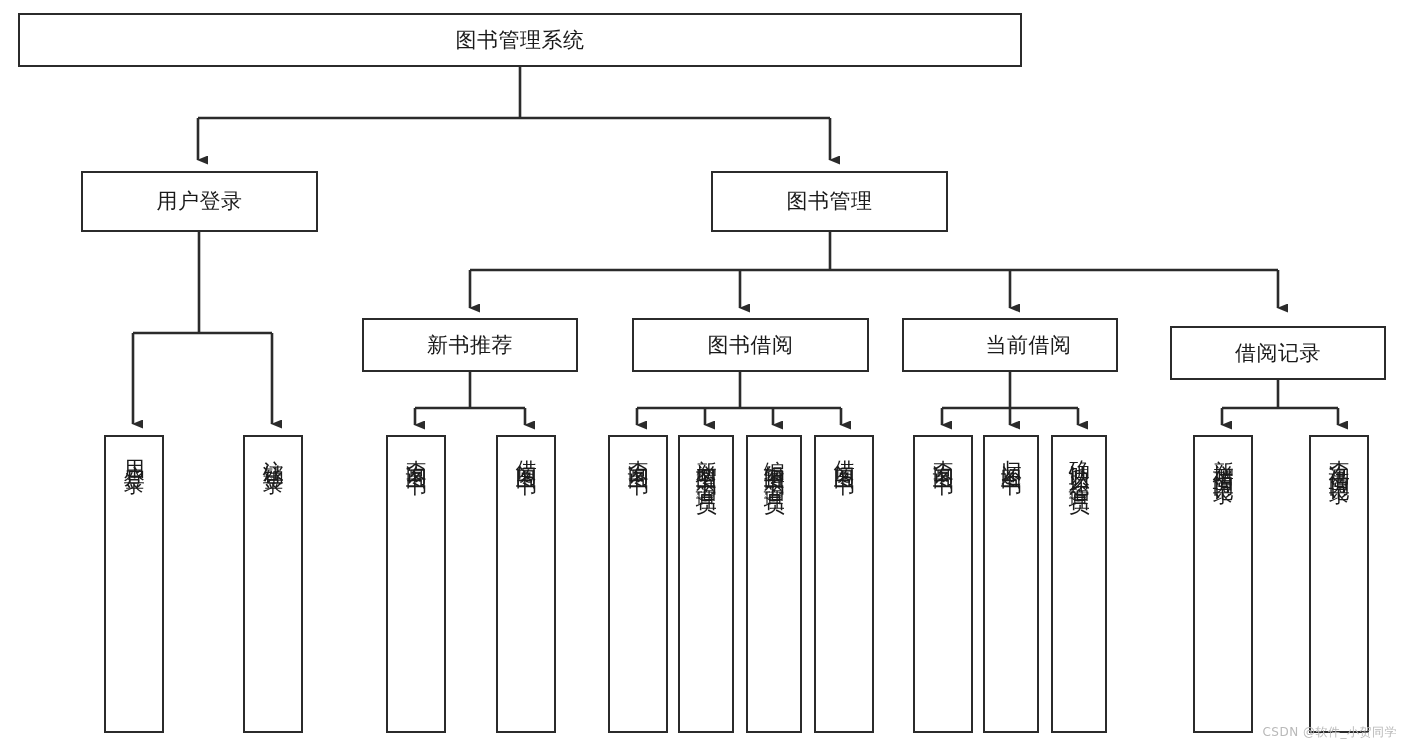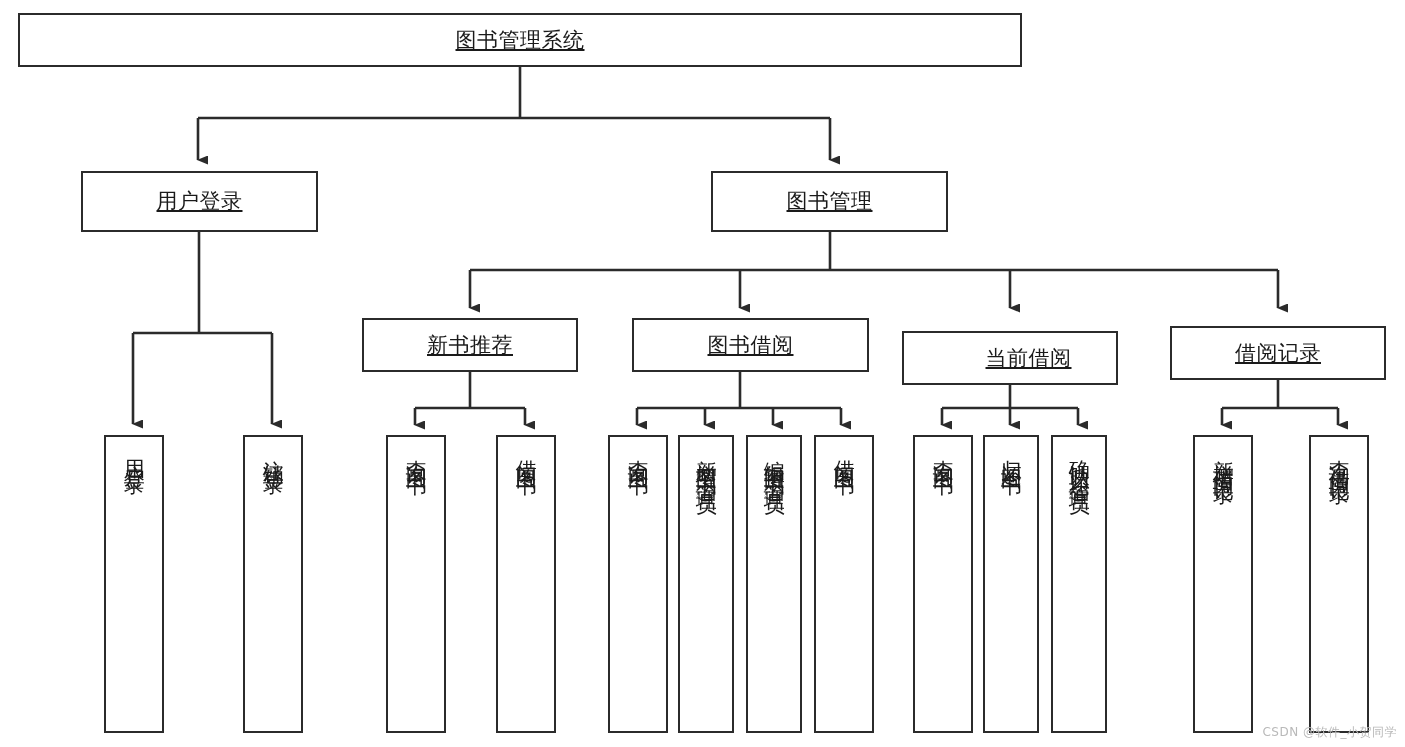--- a/index.html
+++ b/index.html
@@ -36,21 +36,20 @@
   }
   .node-label {
     display: block;
     text-align: center;
     line-height: 1.18;
     white-space: nowrap;
   }
   .node.horizontal .node-label {
     font-size: 21px;
     letter-spacing: 0.5px;
-    text-decoration: underline;
   }
   .node.root .node-label {
     font-size: 21px;
     letter-spacing: 0.5px;
   }
   .node.vertical {
     align-items: flex-start;
     padding-top: 6px;
   }
   .node.vertical .node-label {
@@ -137,21 +136,21 @@
   <div class="node horizontal" style="left:362px; top:318px; width:216px; height:54px;">
     <span class="node-label">新书推荐</span>
   </div>
 
   <div class="node horizontal" style="left:711px; top:171px; width:237px; height:61px;">
     <span class="node-label">图书管理</span>
   </div>
   <div class="node horizontal" style="left:632px; top:318px; width:237px; height:54px;">
     <span class="node-label">图书借阅</span>
   </div>
-  <div class="node horizontal" style="left:902px; top:331px; width:216px; height:54px;padding-left:37px;">
+  <div class="node horizontal" style="left:902px; top:318px; width:216px; height:54px;padding-left:37px;">
     <span class="node-label">当前借阅</span>
   </div>
   <div class="node horizontal" style="left:1170px; top:318px; width:216px; height:54px;margin-top:8px;">
     <span class="node-label">借阅记录</span>
   </div>
 
   <div class="node vertical" style="left:104px; top:435px; width:60px; height:298px;">
     <span class="node-label">用户登录</span>
   </div>
   <div class="node vertical" style="left:243px; top:435px; width:60px; height:298px;">

